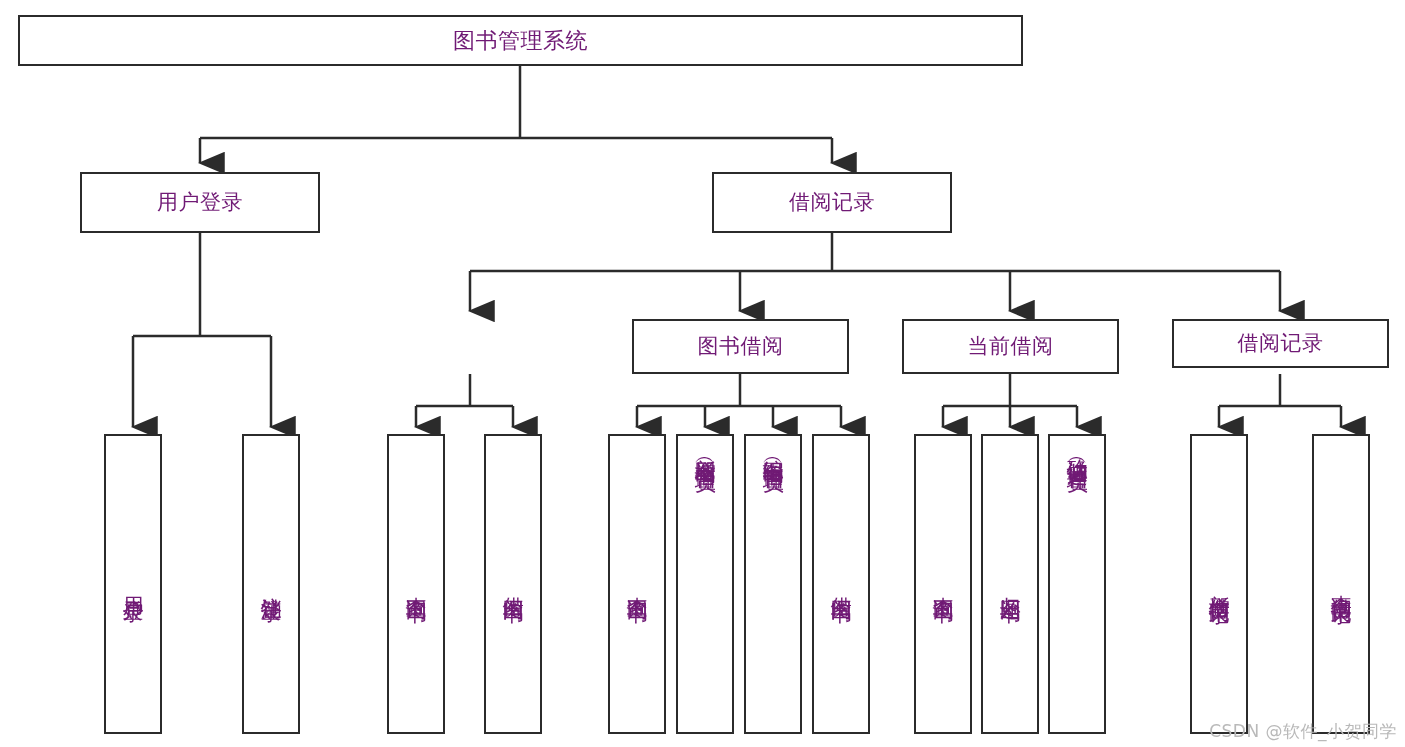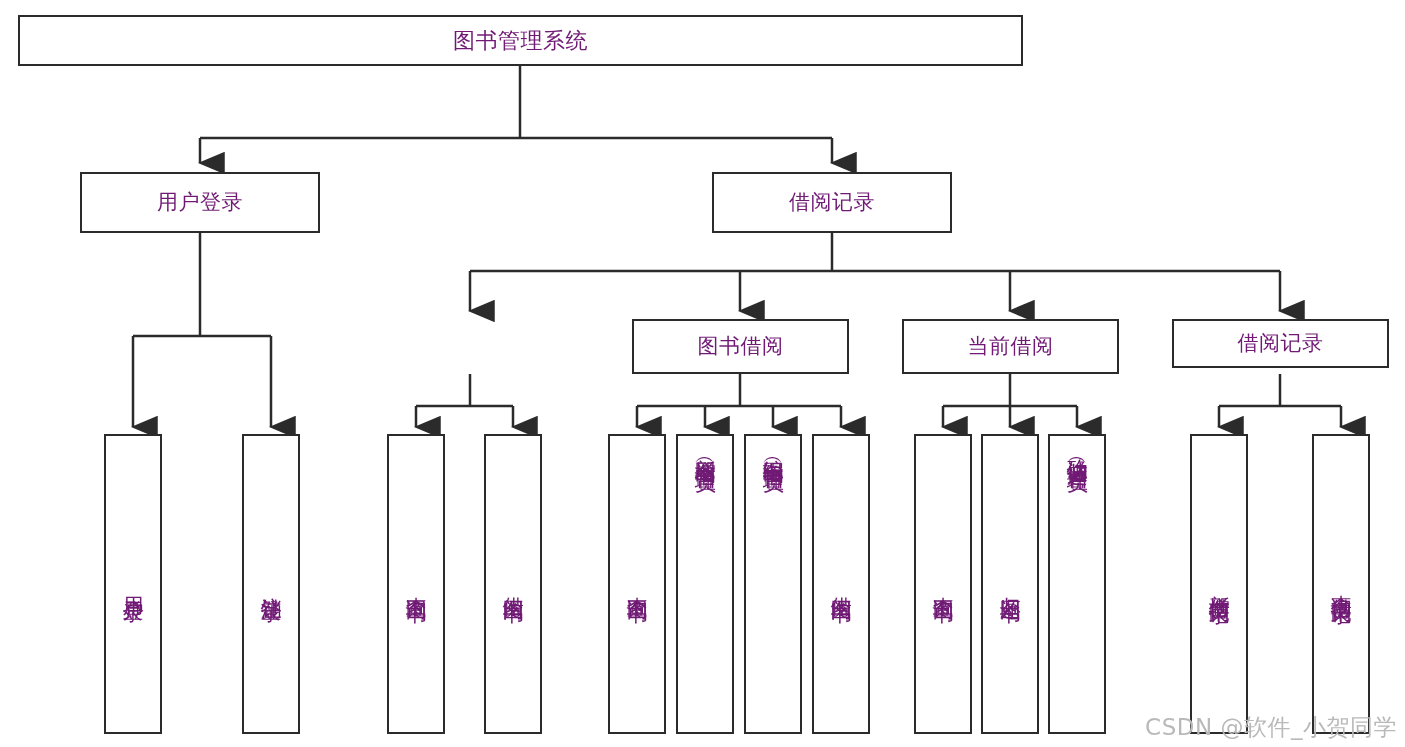--- a/index.html
+++ b/index.html
@@ -52,21 +52,21 @@
     writing-mode:vertical-rl;
     text-orientation:upright;
     font-size:21px;
     line-height:1.06;
     letter-spacing:2px;
   }
   .node.v.mid{align-items:center;padding-top:0;}
   .watermark{
     position:absolute;
     right:8px;bottom:4px;
-    font-size:23px;
+    font-size:17px;
     color:#b9b9b9;
     letter-spacing:0.5px;
     z-index:3;
     white-space:nowrap;
   }
 </style>
 </head>
 <body>
 
 <div id="diagram">

